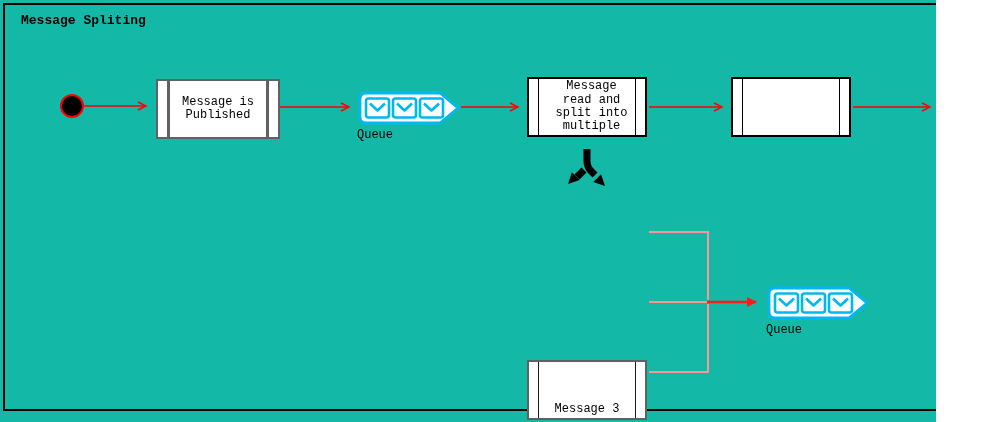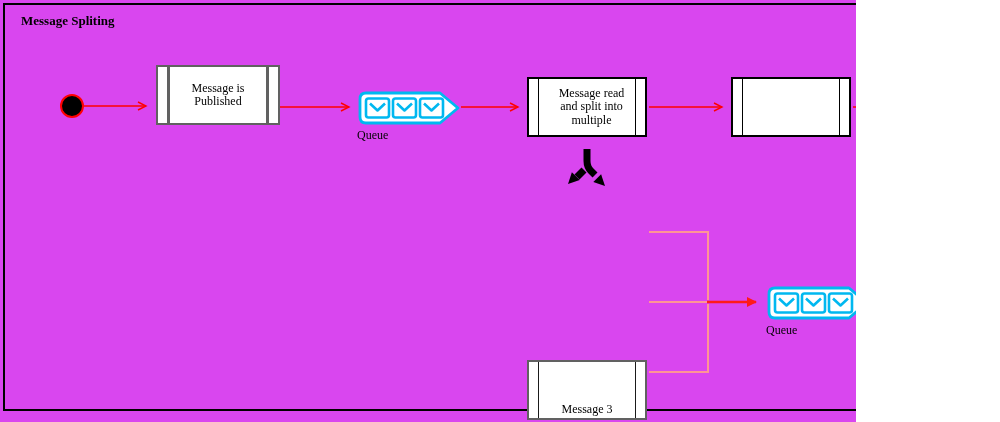--- a/index.html
+++ b/index.html
@@ -1,18 +1,18 @@
 <!DOCTYPE html>
 <html style="--accent_cyan: #00B8F0; --flow_red: #FF0000; --merge_red: #FF1A1A; --split_pink: #FF9494; --box_gray: #616161; --black: #000000;"><head>
 <meta charset="utf-8">
 <style>
   html,body{margin:0;padding:0;background:#fff;}
   #canvas{
-    position:relative;width:856px;height:422px;background:#d946ef;
-    font-family:Liberation Serif, serif;color:#000;overflow:hidden;
+    position:relative;width:936px;height:422px;background:#14b8a6;
+    font-family:Liberation Mono, monospace;color:#000;overflow:hidden;
   }
   #frame{position:absolute;left:3px;top:3px;width:984px;height:404px;border:2px solid #000;}
   #title{position:absolute;left:21px;top:13px;font-size:13px;font-weight:bold;}
   .activity{
     position:absolute;width:120px;height:60px;background:#fff;box-sizing:border-box;
     display:flex;align-items:center;justify-content:center;text-align:center;
     font-size:12px;line-height:1.12;padding:2px 16px;z-index:2;
   }
   .activity.gray{border:2px solid var(--box_gray);}
   .activity.black{border:2px solid var(--black);padding-left:25px;}
@@ -51,21 +51,21 @@
     <path d="M649,372 H708 V304" style="stroke:var(--split_pink)" stroke-width="2" fill="none"></path>
     <path d="M649,302 H708" style="stroke:var(--split_pink)" stroke-width="2" fill="none"></path>
     <path d="M707,302 H756" style="stroke:var(--merge_red)" stroke-width="2.4" fill="none" marker-end="url(#solidT)"></path>
 
     <circle cx="72" cy="106" r="11" fill="#000" style="stroke:var(--flow_red)" stroke-width="2"></circle>
 
     <circle cx="953" cy="107" r="14" fill="none" style="stroke:var(--flow_red)" stroke-width="2"></circle>
     <circle cx="953" cy="107" r="9.5" fill="#000" style="stroke:var(--flow_red)" stroke-width="1.5"></circle>
   </svg>
 
-  <div class="activity gray" style="left:156px;top:65px;width:124px;">
+  <div class="activity gray" style="left:156px;top:79px;width:124px;">
     <div class="bar l"></div>
     <div class="bar r"></div>
     <span>Message is Published</span>
   </div>
   <div class="activity black" style="left:527px;top:77px;">
     <div class="bar l"></div>
     <div class="bar r"></div>
     <span>Message read and split into multiple</span>
   </div>
   <div class="activity black" style="left:731px;top:77px;">

